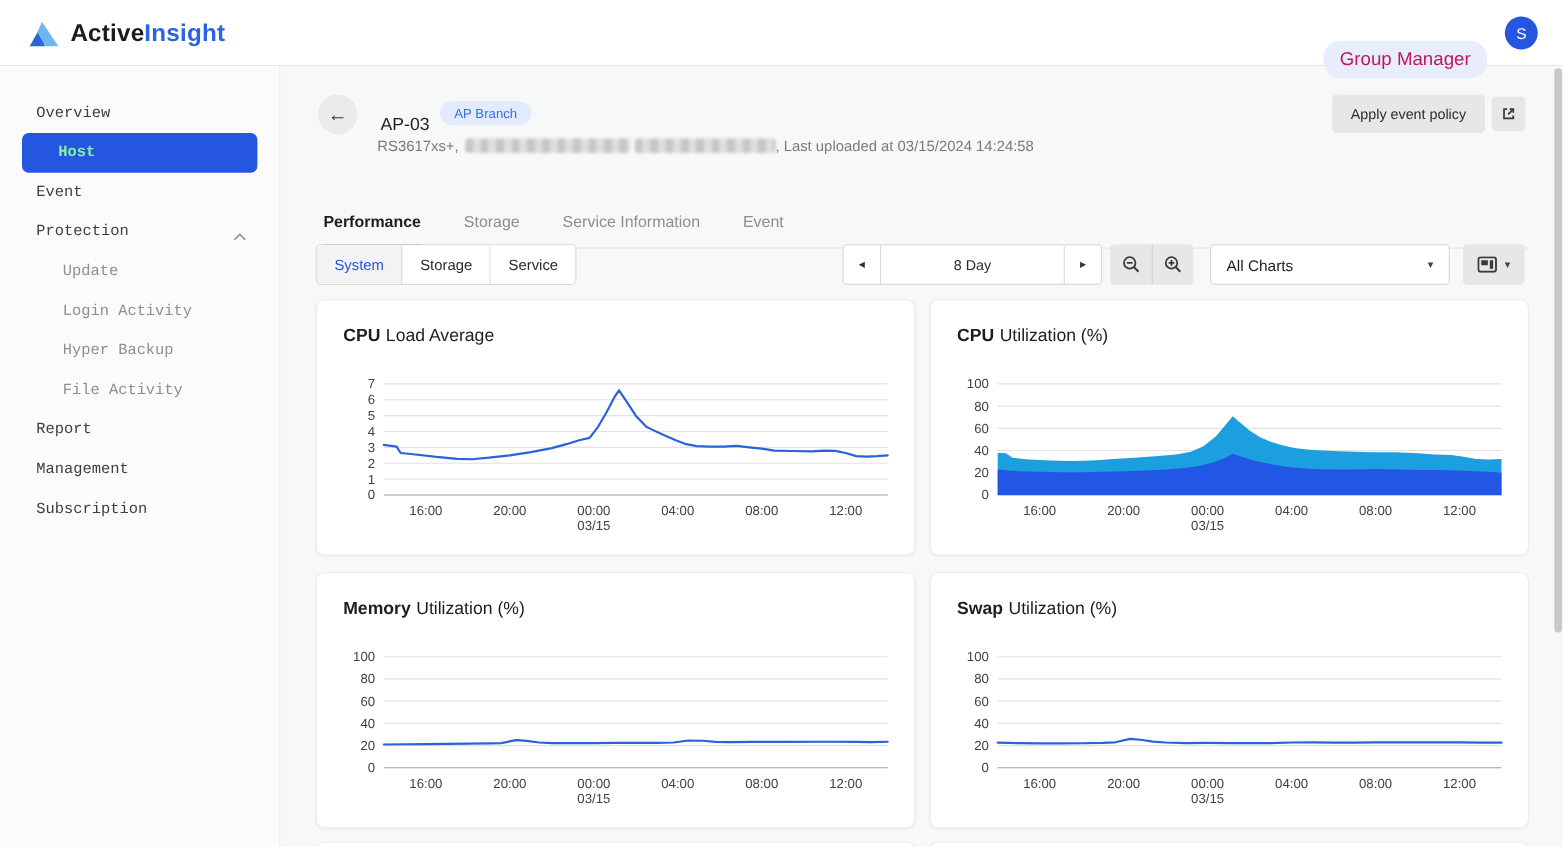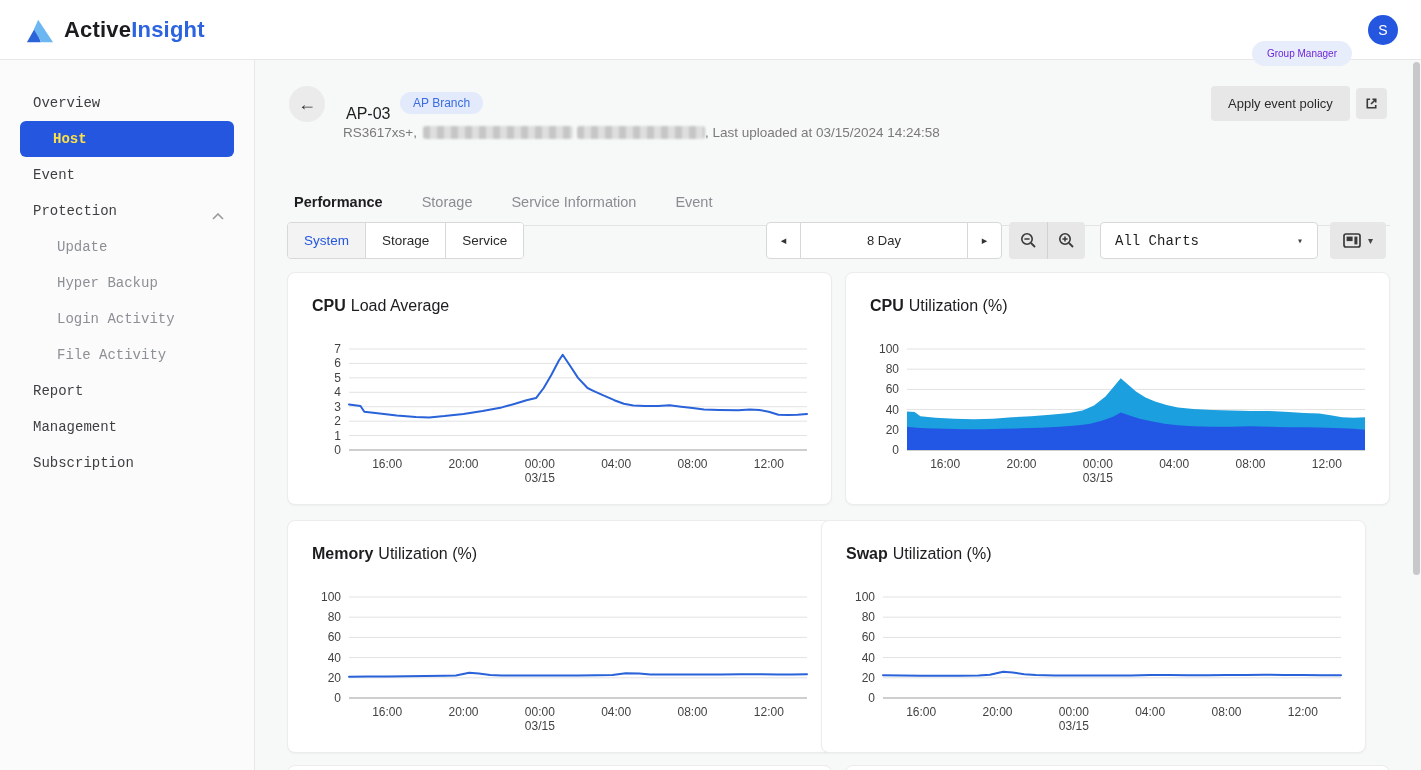--- a/index.html
+++ b/index.html
@@ -7,32 +7,32 @@
   body { font-family:"Liberation Sans", sans-serif; background:#f7f8f8; color:#1d1d1f; position:relative; }
 
   
   .topbar { position:absolute; top:0; left:0; width:1421px; height:60px; background:#fff;
             border-bottom:1px solid #e7e7e7; display:flex; align-items:center; z-index:5; }
   .brand { display:flex; align-items:center; gap:9px; padding-left:25px; }
   .brand-text { font-size:22px; font-weight:700; letter-spacing:.2px; }
   .brand-text .b1 { color:#1c1c1e; }
   .brand-text .b2 { color:#2b63e0; }
   .topbar-right { margin-left:auto; display:flex; align-items:center; gap:16px; padding-right:23px; }
-  .gm-pill { background:#e8edfb; color:#6d28d9; font-size:10px; padding:7px 15px; border-radius:16px; cursor:pointer;margin-top:48px; }
+  .gm-pill { background:#e8edfb; color:#be185d; font-size:17px; padding:7px 15px; border-radius:16px; cursor:pointer;margin-top:48px; }
   .avatar { width:30px; height:30px; border-radius:50%; background:#2456e0; color:#fff; font-size:14px;
             display:flex; align-items:center; justify-content:center; cursor:pointer; }
 
   
   .sidebar { position:absolute; top:60px; left:0; width:255px; height:710px; background:#fbfbfc;
              border-right:1px solid #e8e8e8; padding-top:25px; }
   .side-item { height:36px; display:flex; align-items:center; padding-left:33px; font-size:14px;
                color:#3f3f42; cursor:pointer; position:relative;font-family:Liberation Mono, monospace; }
   .side-item.sub { padding-left:57px; color:#8c8f94; }
   .side-item .chev { position:absolute; right:30px; top:15px; }
-  .side-item.selected { background:#2456e0; color:#fde047; font-weight:700; margin:0 20px; 
+  .side-item.selected { background:#2456e0; color:#86efac; font-weight:700; margin:0 20px; 
                         border-radius:6px; }
 
   
   .main { position:absolute; top:60px; left:255px; width:1166px; height:710px; background:#f7f8f8; }
 
   .back-btn { position:absolute; left:34px; top:26px; width:36px; height:36px; border-radius:50%;
               background:#ebebeb; display:flex; align-items:center; justify-content:center;
               font-size:18px; color:#333; cursor:pointer; }
   .host-title { position:absolute; left:91px; top:34px; font-size:16px; font-weight:400; color:#1d1d1f;margin-top:11px; }
   .host-badge { position:absolute; left:145px; top:32px; background:#e3eafc; color:#3b6de0; font-size:12px;
@@ -69,35 +69,35 @@
   .timenav .tn-label { width:168px; display:flex; align-items:center; justify-content:center; font-size:13px;
                        color:#2a2a2a; border-left:1px solid #d8d8d8; border-right:1px solid #d8d8d8; }
 
   .zoom-group { position:absolute; left:754px; top:162px; height:37px; display:flex; background:#e7e7e7;
                 border-radius:4px; overflow:hidden; }
   .zoom-btn { width:38px; display:flex; align-items:center; justify-content:center; cursor:pointer; }
   .zoom-btn + .zoom-btn { border-left:1px solid #d2d2d2; }
 
   .charts-select { position:absolute; left:845px; top:162px; width:218px; height:37px; background:#fff;
                    border:1px solid #d8d8d8; border-radius:4px; display:flex; align-items:center;
-                   padding:0 14px; font-size:14px; color:#1d1d1f; cursor:pointer;font-family:Liberation Mono, monospace; }
+                   padding:0 14px; font-size:14px; color:#1d1d1f; cursor:pointer; }
   .charts-select .caret { margin-left:auto; font-size:10px; color:#444; }
 
   .layout-btn { position:absolute; left:1075px; top:162px; width:56px; height:37px; background:#e7e7e7;
                 border:none; border-radius:4px; display:flex; align-items:center; justify-content:center;
                 gap:7px; cursor:pointer; }
   .layout-btn .caret { font-size:10px; color:#444; }
 
   
   .card { position:absolute; width:545px; height:233px; background:#fff; border:1px solid #ececec;
           border-radius:8px; box-shadow:0 1px 2px rgba(0,0,0,.04); }
   .card.c0 { left:32px;  top:212px; }
   .card.c1 { left:590px; top:212px; }
   .card.c2 { left:32px;  top:460px; }
-  .card.c3 { left:566px; top:460px; }
+  .card.c3 { left:590px; top:460px; }
   .card.p0 { left:32px;  top:705px; height:20px; border-radius:8px 8px 0 0; }
   .card.p1 { left:590px; top:705px; height:20px; border-radius:8px 8px 0 0; }
   .card-title { position:absolute; left:24px; top:24px; font-size:16px; color:#1d1d1f; }
   .card-title .tb { font-weight:700; }
   .card-title .tr { margin-left:5px; font-weight:400; }
   .card svg.plot { position:absolute; left:0; top:58px; }
 
   
   .scroll-thumb { position:absolute; right:1px; top:62px; width:7px; height:513px; border-radius:4px;
                   background:#c6c8ca; }
@@ -125,22 +125,22 @@
   <div class="side-item">Event</div>
   <div class="side-item">
     <span>Protection</span>
     <span class="chev">
       <svg width="12" height="7" viewBox="0 0 12 7">
           <polyline points="1,6 6,1 11,6" fill="none" stroke="#9a9a9a" stroke-width="1.6"></polyline>
         </svg>
     </span>
   </div>
   <div class="side-item sub">Update</div>
+  <div class="side-item sub">Login Activity</div>
   <div class="side-item sub">Hyper Backup</div>
-  <div class="side-item sub">Login Activity</div>
   <div class="side-item sub">File Activity</div>
   <div class="side-item">Report</div>
   <div class="side-item">Management</div>
   <div class="side-item">Subscription</div>
 </nav>
 
 <main class="main">
 
   <div class="back-btn">
       <span>←</span>

